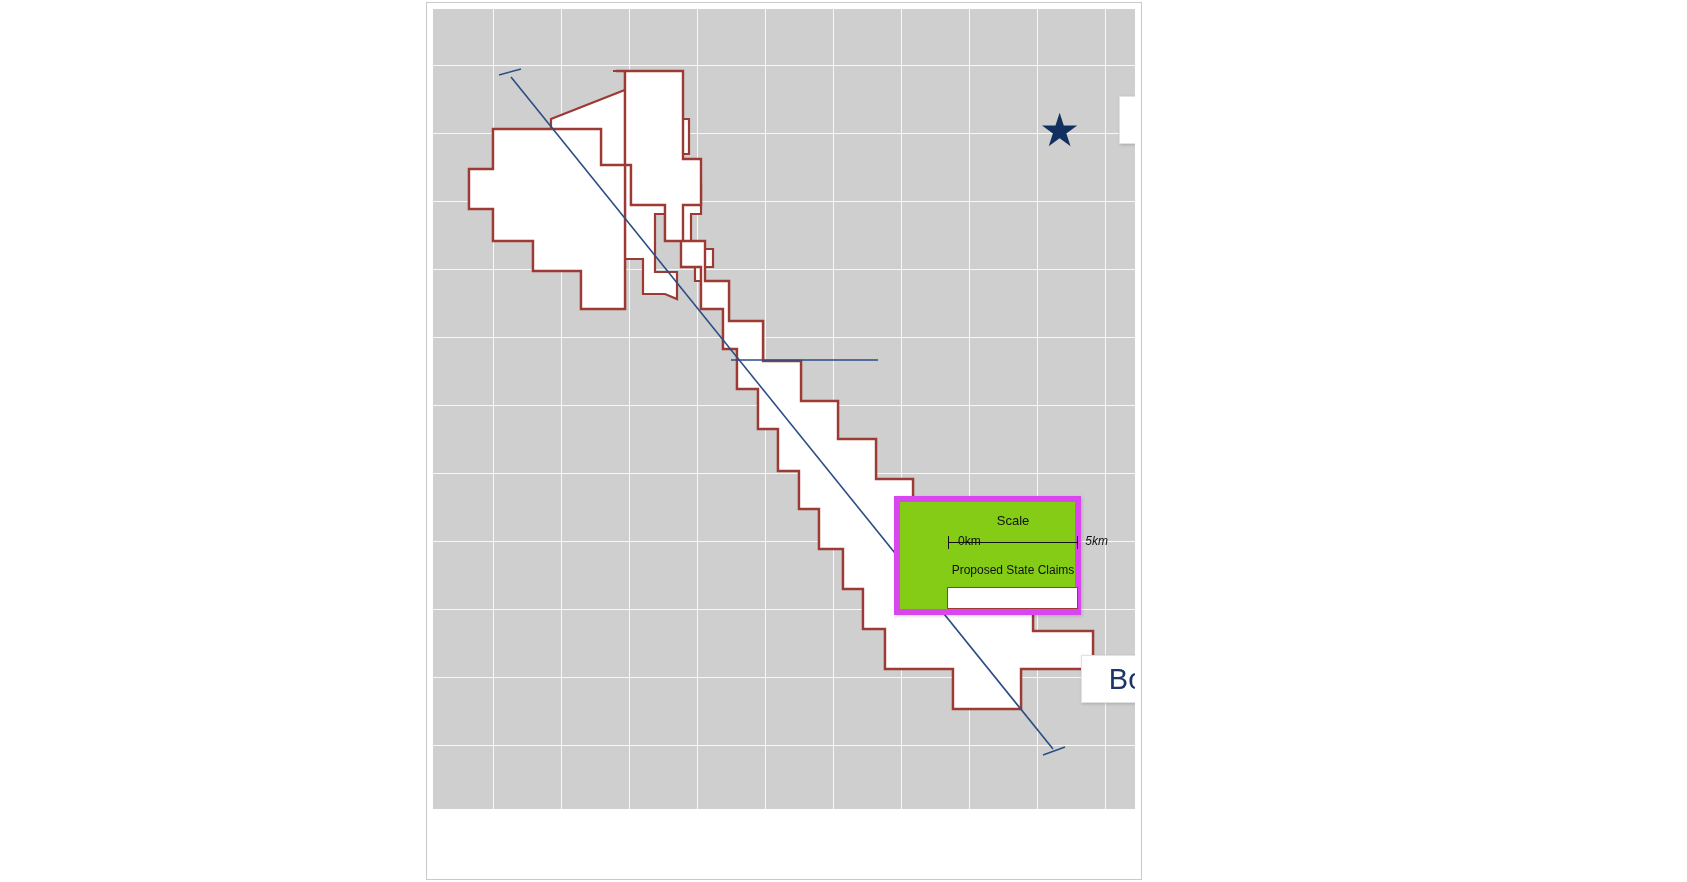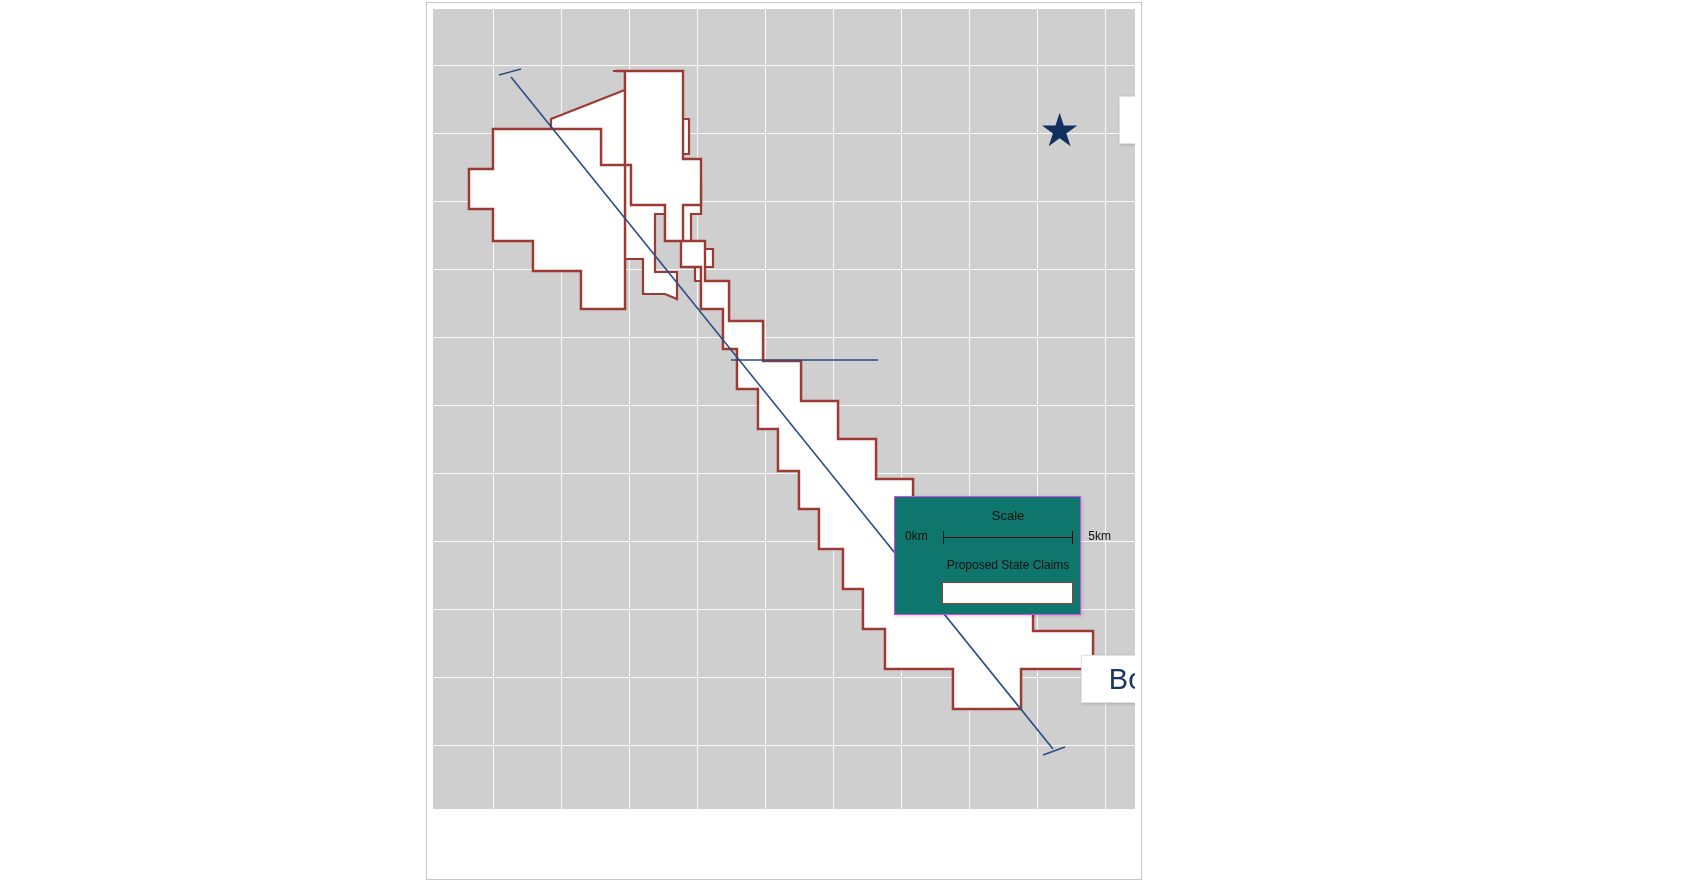--- a/index.html
+++ b/index.html
@@ -81,22 +81,22 @@
     height: 48px;
     font-size: 29px;
   }
   
   #legend {
     position: absolute;
     left: 461px;
     top: 487px;
     width: 187px;
     height: 119px;
-    background: #0f766e;
-    border: 1px solid #d946ef;
+    background: #84cc16;
+    border: 6px solid #d946ef;
     box-shadow: 1px 1px 3px rgba(0,0,0,0.18);
     box-sizing: border-box;
   }
   #legend-scale-title {
     position: absolute;
     left: 0;
     top: 11px;
     width: 226px;
     text-align: center;
     font-size: 13px;
@@ -107,23 +107,24 @@
     left: 10px;
     top: 29px;
     width: 206px;
     height: 20px;
   }
   .scale-end-label {
     position: absolute;
     top: 3px;
     font-size: 12px;
     color: #111111;
+    margin-left: 48px;
   }
   #scale-left-label { left: 0px; }
-  #scale-right-label { right: 0px; }
+  #scale-right-label { right: 8px; font-style: italic; }
   #scale-bar {
     position: absolute;
     left: 38px;
     top: 11px;
     width: 130px;
     height: 1px;
     background: #111111;
   }
   .scale-tick {
     position: absolute;

